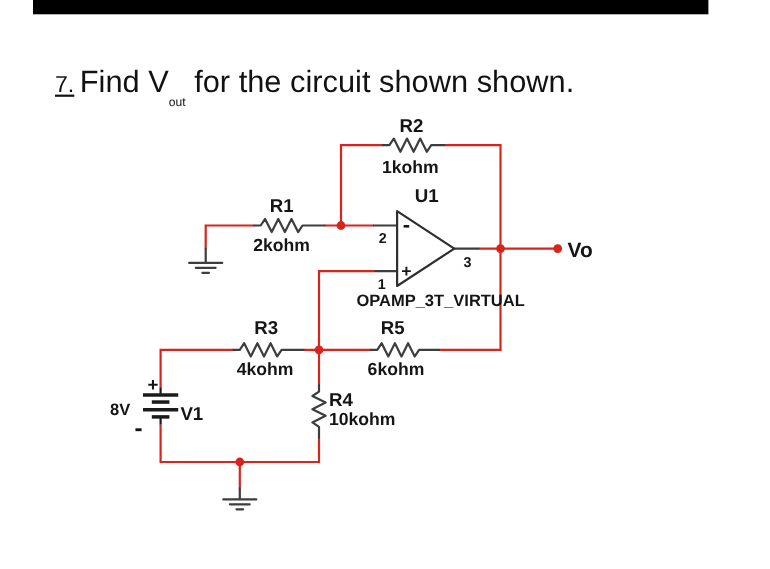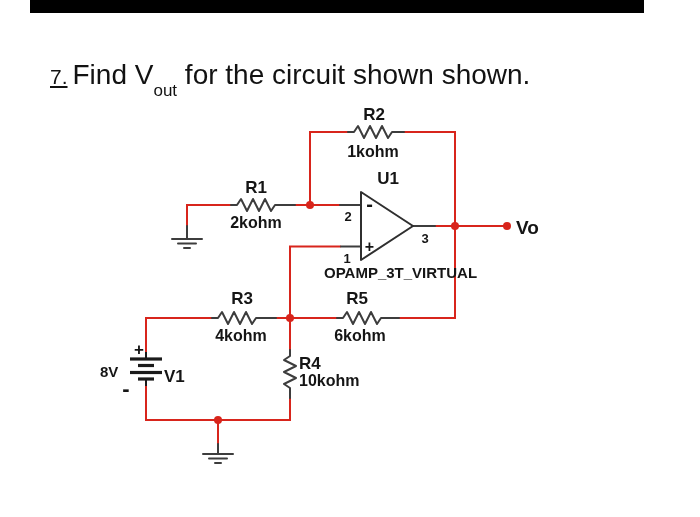--- a/index.html
+++ b/index.html
@@ -3,21 +3,21 @@
 <meta charset="utf-8">
 <style>
   html,body{margin:0;padding:0;}
   body{
     width:700px;height:517px;position:relative;background:#ffffff;
     font-family:"Liberation Sans","DejaVu Sans",sans-serif;overflow:hidden;
   }
   .top-bar{position:absolute;left:30px;top:0;width:614px;height:13px;background:#000000;}
   .title{position:absolute;left:50px;top:59px;font-size:28px;color:#121212;white-space:nowrap;}
   .title .qnum{font-size:21px;text-decoration:underline;margin-right:5px;}
-  .title sub{font-size:17px;position:relative;top:5px;line-height:0;}
+  .title sub{font-size:11px;position:relative;top:5px;line-height:0;}
   svg{position:absolute;left:0;top:0;}
   .wire{stroke:#d8251c;stroke-width:2;fill:none;}
   .comp{stroke:#3d3d3d;stroke-width:2;fill:none;stroke-linecap:round;stroke-linejoin:round;}
   .bat{stroke:#1b1b1b;stroke-width:3.2;fill:none;stroke-linecap:butt;}
   .batstub{stroke:#1b1b1b;stroke-width:2;fill:none;}
   .tri{fill:#ffffff;stroke:#2f2f2f;stroke-width:2;stroke-linejoin:round;}
   .dot{fill:#d8251c;stroke:none;}
   text{font-family:"Liberation Sans","DejaVu Sans",sans-serif;font-weight:bold;fill:#151515;}
   .fs13{font-size:13px}.fs15{font-size:15px}.fs16{font-size:16px}.fs17{font-size:17px}
   .fs19{font-size:19px}.fs20{font-size:20px}.fs22{font-size:22px}

